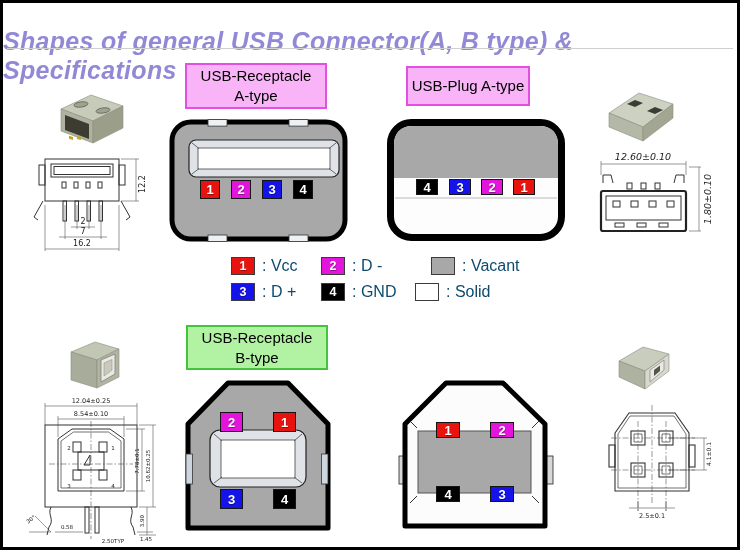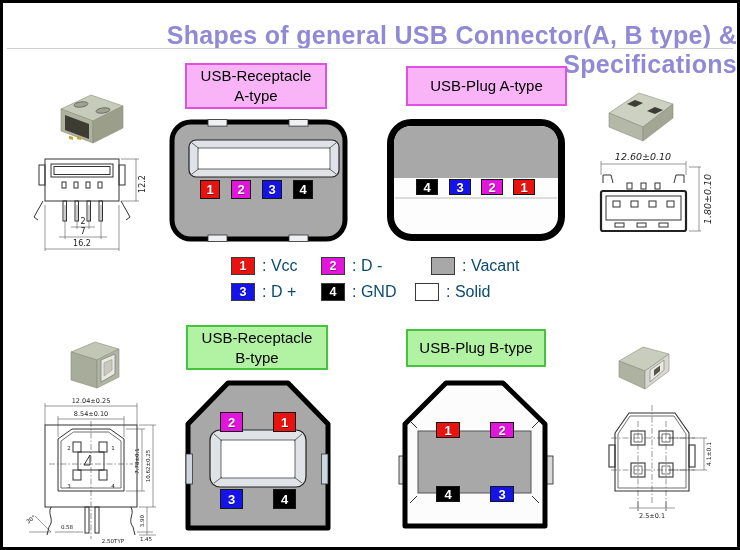--- a/index.html
+++ b/index.html
@@ -2,22 +2,22 @@
 <html><head>
 <meta charset="utf-8">
 <style>
   html,body{margin:0;padding:0;background:#fff;}
   #stage{
     position:relative;width:740px;height:550px;box-sizing:border-box;
     border:3px solid #000;background:#fff;overflow:hidden;
     font-family:"Liberation Sans",sans-serif;
   }
   #title{
-    position:absolute;left:0;top:18px;width:100%;text-align:right;
-    font-size:25px;font-weight:bold;letter-spacing:0.3px;
+    position:absolute;left:0;top:24px;width:100%;text-align:left;
+    font-size:25px;font-weight:bold;font-style:italic;letter-spacing:0.3px;
   }
   #title-rule{position:absolute;left:4px;right:4px;top:45px;height:1px;background:#cfcfcf;}
   .plabel{
     position:absolute;display:flex;flex-direction:column;align-items:center;justify-content:center;
     font-size:15px;line-height:20px;color:#000;text-align:center;box-sizing:border-box;
   }
   .plabel.pink{background:#f9b4f7;border:2px solid #e150e1;}
   .plabel.green{background:#b2f3a3;border:2px solid #46c33c;}
   .pin{
     position:absolute;display:flex;align-items:center;justify-content:center;
@@ -58,21 +58,21 @@
     <line x1="24" y1="24" x2="31" y2="29.5" stroke="#444" stroke-width="0.8"></line>
     <line x1="168" y1="24" x2="161" y2="29.5" stroke="#444" stroke-width="0.8"></line>
     <line x1="24" y1="55" x2="31" y2="49.5" stroke="#444" stroke-width="0.8"></line>
     <line x1="168" y1="55" x2="161" y2="49.5" stroke="#444" stroke-width="0.8"></line>
   </svg>
   <div class="pin" style="left: 197px; top: 177px; width: 20px; height: 19px; background: rgb(232, 18, 14);">1</div>
   <div class="pin" style="left: 228px; top: 177px; width: 20px; height: 19px; background: rgb(227, 21, 221);">2</div>
   <div class="pin" style="left: 259px; top: 177px; width: 20px; height: 19px; background: rgb(20, 20, 232);">3</div>
   <div class="pin" style="left: 290px; top: 177px; width: 20px; height: 19px; background: rgb(0, 0, 0);">4</div>
 
-  <div class="plabel pink" style="left:403px;top:63px;width:161px;height:40px;">
+  <div class="plabel pink" style="left:403px;top:63px;width:124px;height:40px;">
     <span>USB-Plug A-type</span>
   </div>
   <svg style="left:383px;top:115px;" width="180" height="124" viewBox="0 0 180 124">
     <rect x="4.5" y="4.5" width="171" height="115" rx="21" fill="#fdfdfd" stroke="#000" stroke-width="7"></rect>
     <path d="M 8 60 L 8 27 Q 8 8 27 8 L 153 8 Q 172 8 172 27 L 172 60 Z" fill="#a8a8a8"></path>
     <line x1="9" y1="80" x2="171" y2="80" stroke="#b9b9b9" stroke-width="1.2"></line>
   </svg>
   <div class="pin" style="left: 413px; top: 176px; width: 22px; height: 16px; background: rgb(0, 0, 0);">4</div>
   <div class="pin" style="left: 446px; top: 176px; width: 22px; height: 16px; background: rgb(20, 20, 232);">3</div>
   <div class="pin" style="left: 478px; top: 176px; width: 22px; height: 16px; background: rgb(227, 21, 221);">2</div>
@@ -116,23 +116,20 @@
     <line x1="31" y1="58" x2="39" y2="65" stroke="#444" stroke-width="0.8"></line>
     <line x1="119" y1="58" x2="111" y2="65" stroke="#444" stroke-width="0.8"></line>
     <line x1="31" y1="107" x2="39" y2="101" stroke="#444" stroke-width="0.8"></line>
     <line x1="119" y1="107" x2="111" y2="101" stroke="#444" stroke-width="0.8"></line>
   </svg>
   <div class="pin" style="left: 217px; top: 409px; width: 23px; height: 20px; background: rgb(227, 21, 221);">2</div>
   <div class="pin" style="left: 270px; top: 409px; width: 23px; height: 20px; background: rgb(232, 18, 14);">1</div>
   <div class="pin" style="left: 217px; top: 486px; width: 23px; height: 20px; background: rgb(20, 20, 232);">3</div>
   <div class="pin" style="left: 270px; top: 486px; width: 23px; height: 20px; background: rgb(0, 0, 0);">4</div>
 
-  <div class="plabel green" style="left:403px;top:326px;width:140px;height:38px;">
-    <span>USB-Plug B-type</span>
-  </div>
   <svg style="left:395px;top:373px;" width="156" height="155" viewBox="0 0 156 155">
     <rect x="1" y="80" width="7" height="28" fill="#d8d8d8" stroke="#222" stroke-width="0.8"></rect>
     <rect x="148" y="80" width="7" height="28" fill="#d8d8d8" stroke="#222" stroke-width="0.8"></rect>
     <polygon points="7,48 48,7 105,7 147,48 147,150 7,150" fill="#fcfcfc" stroke="#000" stroke-width="5" stroke-linejoin="round"></polygon>
     <rect x="20" y="55" width="113" height="62" fill="#a8a8a8" stroke="#555" stroke-width="1"></rect>
     <line x1="12" y1="45" x2="19" y2="52" stroke="#333" stroke-width="1"></line>
     <line x1="141" y1="45" x2="134" y2="52" stroke="#333" stroke-width="1"></line>
     <line x1="12" y1="127" x2="19" y2="120" stroke="#333" stroke-width="1"></line>
     <line x1="141" y1="127" x2="134" y2="120" stroke="#333" stroke-width="1"></line>
   </svg>

